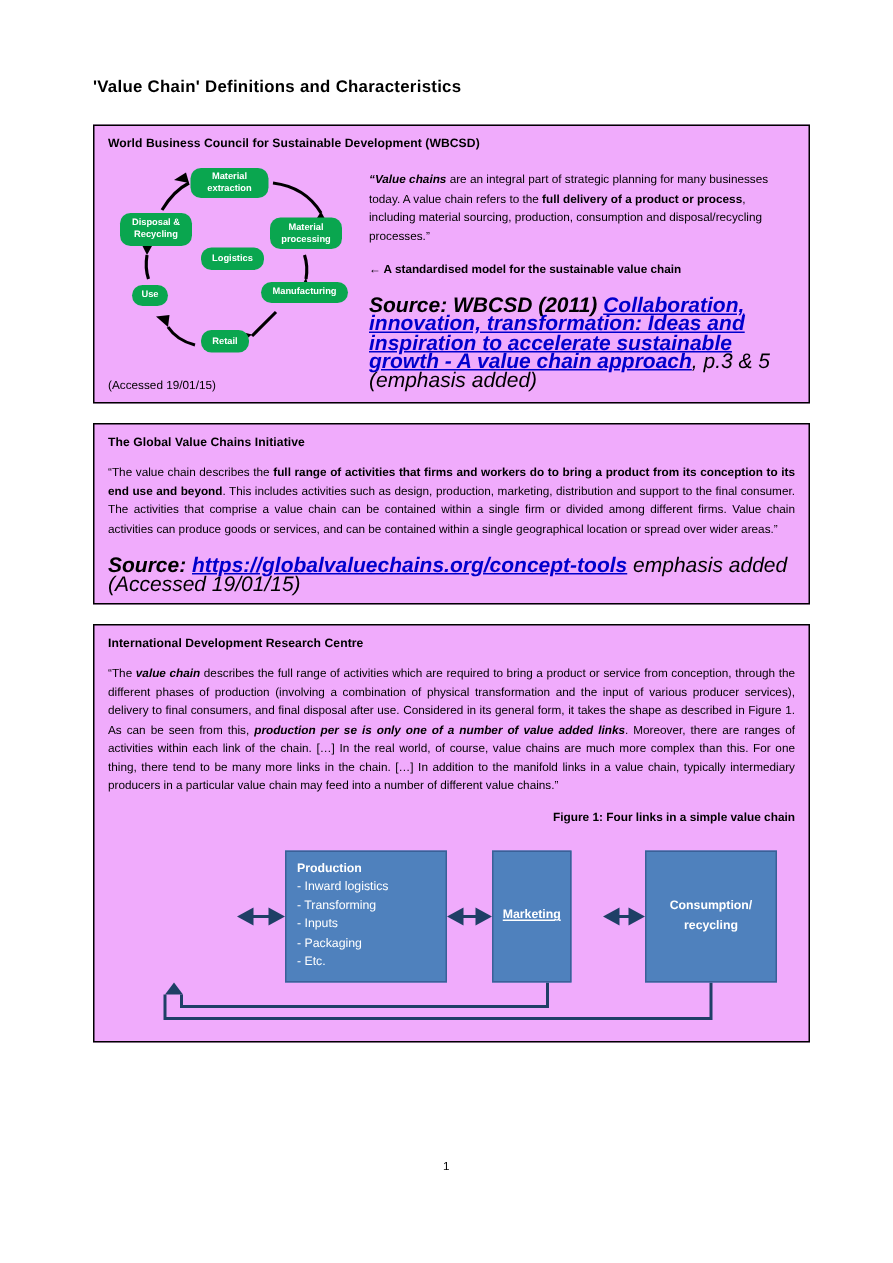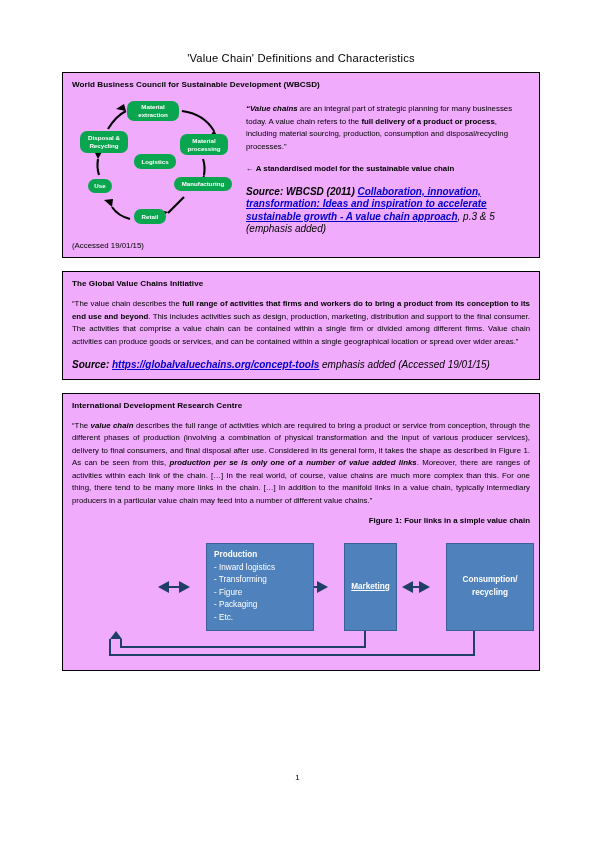--- a/index.html
+++ b/index.html
@@ -17,25 +17,24 @@
   }
   .page {
     position: absolute;
     left: 0; top: 0;
     width: 595px;
     height: 842px;
     box-sizing: border-box;
     padding: 52px 55px 0 62px;
   }
   .doc-title {
-    text-align: center;
     font-size: 11.2px;
-    font-weight: normal;
+    font-weight: bold;
     letter-spacing: 0.2px;
-    margin: 0 0 8px 0;
+    margin: 0 0 19px 0;
   }
   .panel {
     border: 1.6px solid #000000;
     box-sizing: border-box;
     width: 478px;
     padding: 7px 9px 7px 9px;
     margin-bottom: 13px;
     background: #f0abfc;
   }
   .panel-title {
@@ -46,21 +45,21 @@
   }
   .body-text {
     font-size: 7.85px;
     line-height: 12.5px;
     text-align: left;
   }
   .body-text.justify { text-align: justify; }
   b, .b { font-weight: bold; margin-top: 44px; }
   i, .i { font-style: italic; }
   .src {
-    font-size: 10px;
+    font-size: 14px;
     line-height: 12.5px;
     font-style: italic;
   }
   .link {
     color: #0000cc;
     text-decoration: underline;
   }
   
   .p1-row {
     display: flex;
@@ -130,21 +129,20 @@
   }
   .fnode {
     position: absolute;
     background: #4f81bd;
     border: 1px solid #3a6098;
     color: #ffffff;
     box-sizing: border-box;
     padding: 5px 7px;
     font-size: 8.2px;
     line-height: 12.6px;
-    margin-left: 16px;
   }
   .fnode.center {
     display: flex;
     align-items: center;
     justify-content: center;
     text-align: center;
   }
   .fnode .ftitle { font-weight: bold; display: block; }
   .f-design   { left: 12px;  top: 8px;  width: 74px;  height: 88px; }
   .f-prod     { left: 118px; top: 8px;  width: 108px; height: 88px; }
@@ -261,21 +259,21 @@
           <polygon points="358,52 347,46 347,58"></polygon>
           <polygon points="44,96 50,104 38,104"></polygon>
         </g>
       </svg>
 
 
       <div class="fnode f-prod">
         <span class="ftitle">Production</span>
         <span>- Inward logistics</span><br>
         <span>- Transforming</span><br>
-        <span>- Figure</span><br>
+        <span>- Inputs</span><br>
         <span>- Packaging</span><br>
         <span>- Etc.</span>
       </div>
 
       <div class="fnode f-mkt center">
         <span class="ftitle">Marketing</span>
       </div>
 
       <div class="fnode f-cons center">
         <span class="ftitle">Consumption/ recycling</span>

